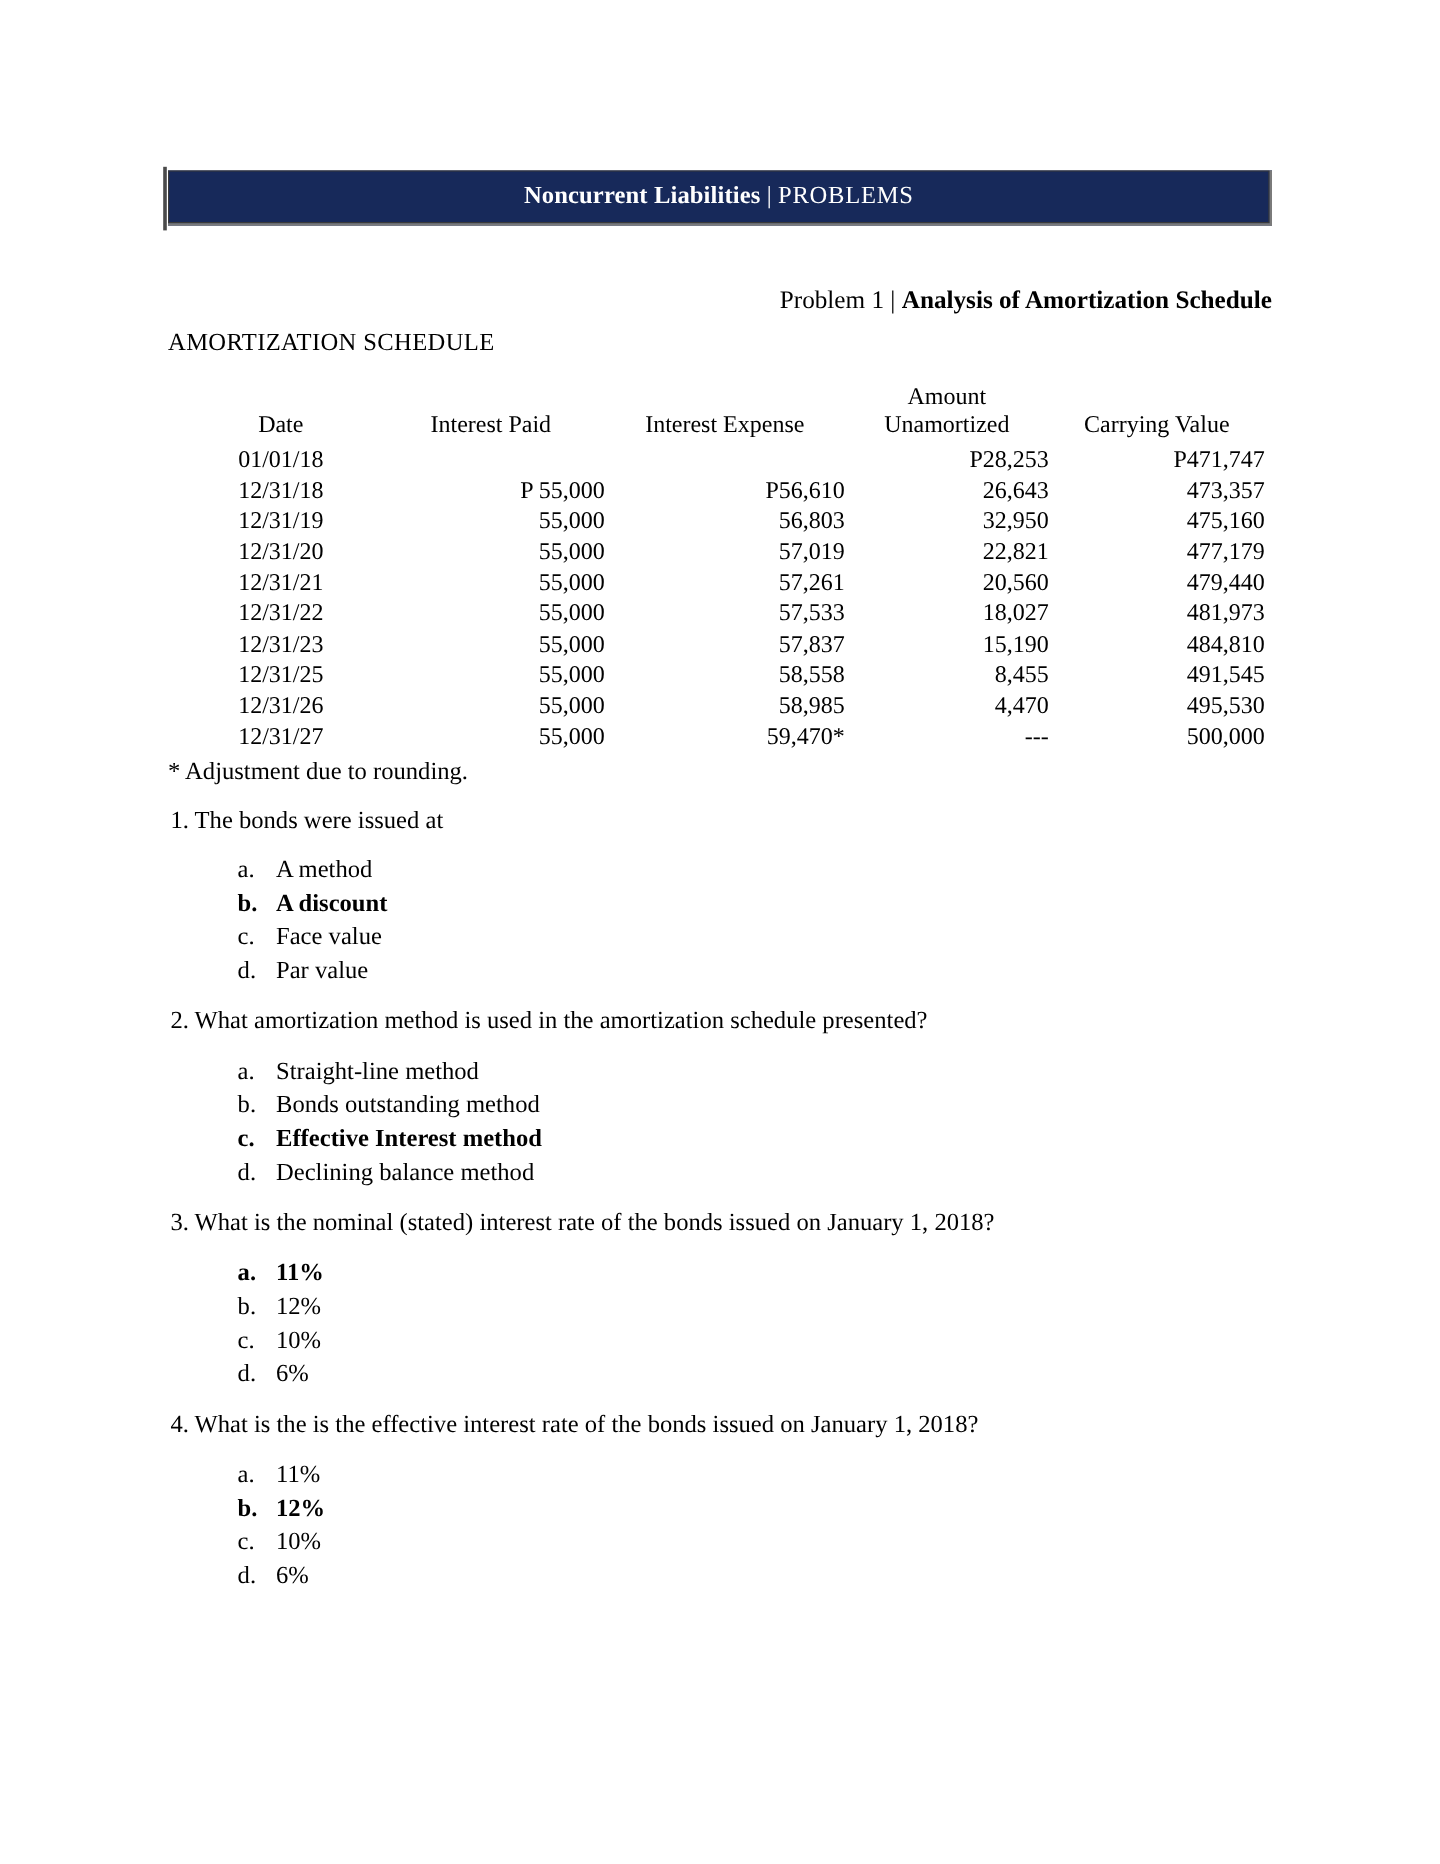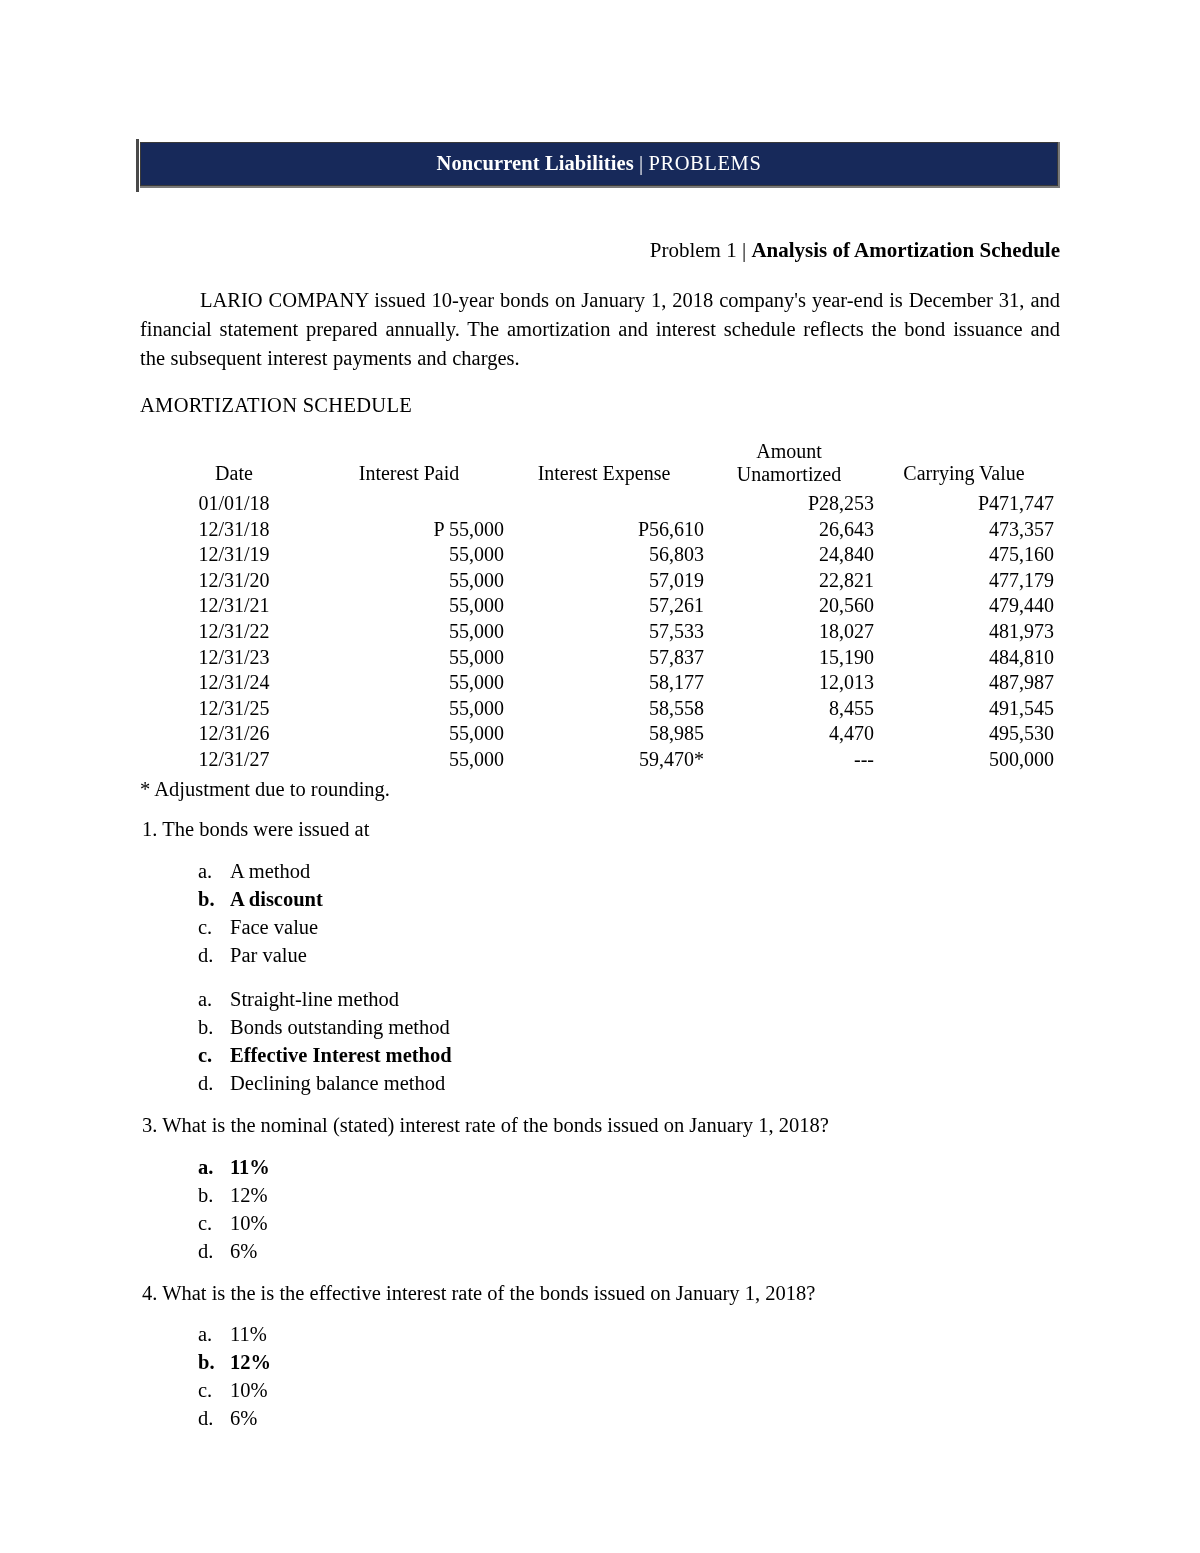--- a/index.html
+++ b/index.html
@@ -168,21 +168,20 @@
     <div class="banner-wrap">
       <div class="banner">
         <span class="banner-strong">Noncurrent Liabilities</span><span class="banner-sep"> | </span><span class="banner-light">PROBLEMS</span>
       </div>
     </div>
 
     <div class="problem-title">
       <span class="pt-label">Problem 1 | </span><span class="pt-name">Analysis of Amortization Schedule</span>
     </div>
 
-    <p class="intro">LARIO COMPANY issued 10-year bonds on January 1, 2018 company's year-end is December 31, and financial statement prepared annually. The amortization and interest schedule reflects the bond issuance and the subsequent interest payments and charges.</p>
 
     <div class="sched-label">AMORTIZATION SCHEDULE</div>
 
     <div class="table-wrap">
       <table class="amort">
         <colgroup>
           <col class="col-date">
           <col class="col-paid">
           <col class="col-exp">
           <col class="col-unam">
@@ -212,21 +211,21 @@
               <td class="c-date">12/31/18</td>
               <td class="c-paid">P 55,000</td>
               <td class="c-exp">P56,610</td>
               <td class="c-unam">26,643</td>
               <td class="c-carry">473,357</td>
             </tr>
             <tr>
               <td class="c-date">12/31/19</td>
               <td class="c-paid">55,000</td>
               <td class="c-exp">56,803</td>
-              <td class="c-unam">24,840</td>
+              <td class="c-unam">32,950</td>
               <td class="c-carry">475,160</td>
             </tr>
             <tr>
               <td class="c-date">12/31/20</td>
               <td class="c-paid">55,000</td>
               <td class="c-exp">57,019</td>
               <td class="c-unam">22,821</td>
               <td class="c-carry">477,179</td>
             </tr>
             <tr>
@@ -242,27 +241,20 @@
               <td class="c-exp">57,533</td>
               <td class="c-unam">18,027</td>
               <td class="c-carry">481,973</td>
             </tr>
             <tr>
               <td class="c-date">12/31/23</td>
               <td class="c-paid">55,000</td>
               <td class="c-exp">57,837</td>
               <td class="c-unam">15,190</td>
               <td class="c-carry">484,810</td>
-            </tr>
-            <tr>
-              <td class="c-date">12/31/24</td>
-              <td class="c-paid">55,000</td>
-              <td class="c-exp">58,177</td>
-              <td class="c-unam">12,013</td>
-              <td class="c-carry">487,987</td>
             </tr>
             <tr>
               <td class="c-date">12/31/25</td>
               <td class="c-paid">55,000</td>
               <td class="c-exp">58,558</td>
               <td class="c-unam">8,455</td>
               <td class="c-carry">491,545</td>
             </tr>
             <tr>
               <td class="c-date">12/31/26</td>
@@ -299,20 +291,21 @@
               <span class="marker">c.</span>
               <span class="label">Face value</span>
             </li>
             <li>
               <span class="marker">d.</span>
               <span class="label">Par value</span>
             </li>
           </ol>
         </div>
         <div class="question-block">
+          <div class="question-text">2. What amortization method is used in the amortization schedule presented?</div>
           <ol class="choices">
             <li>
               <span class="marker">a.</span>
               <span class="label">Straight-line method</span>
             </li>
             <li>
               <span class="marker">b.</span>
               <span class="label">Bonds outstanding method</span>
             </li>
             <li class="correct">

